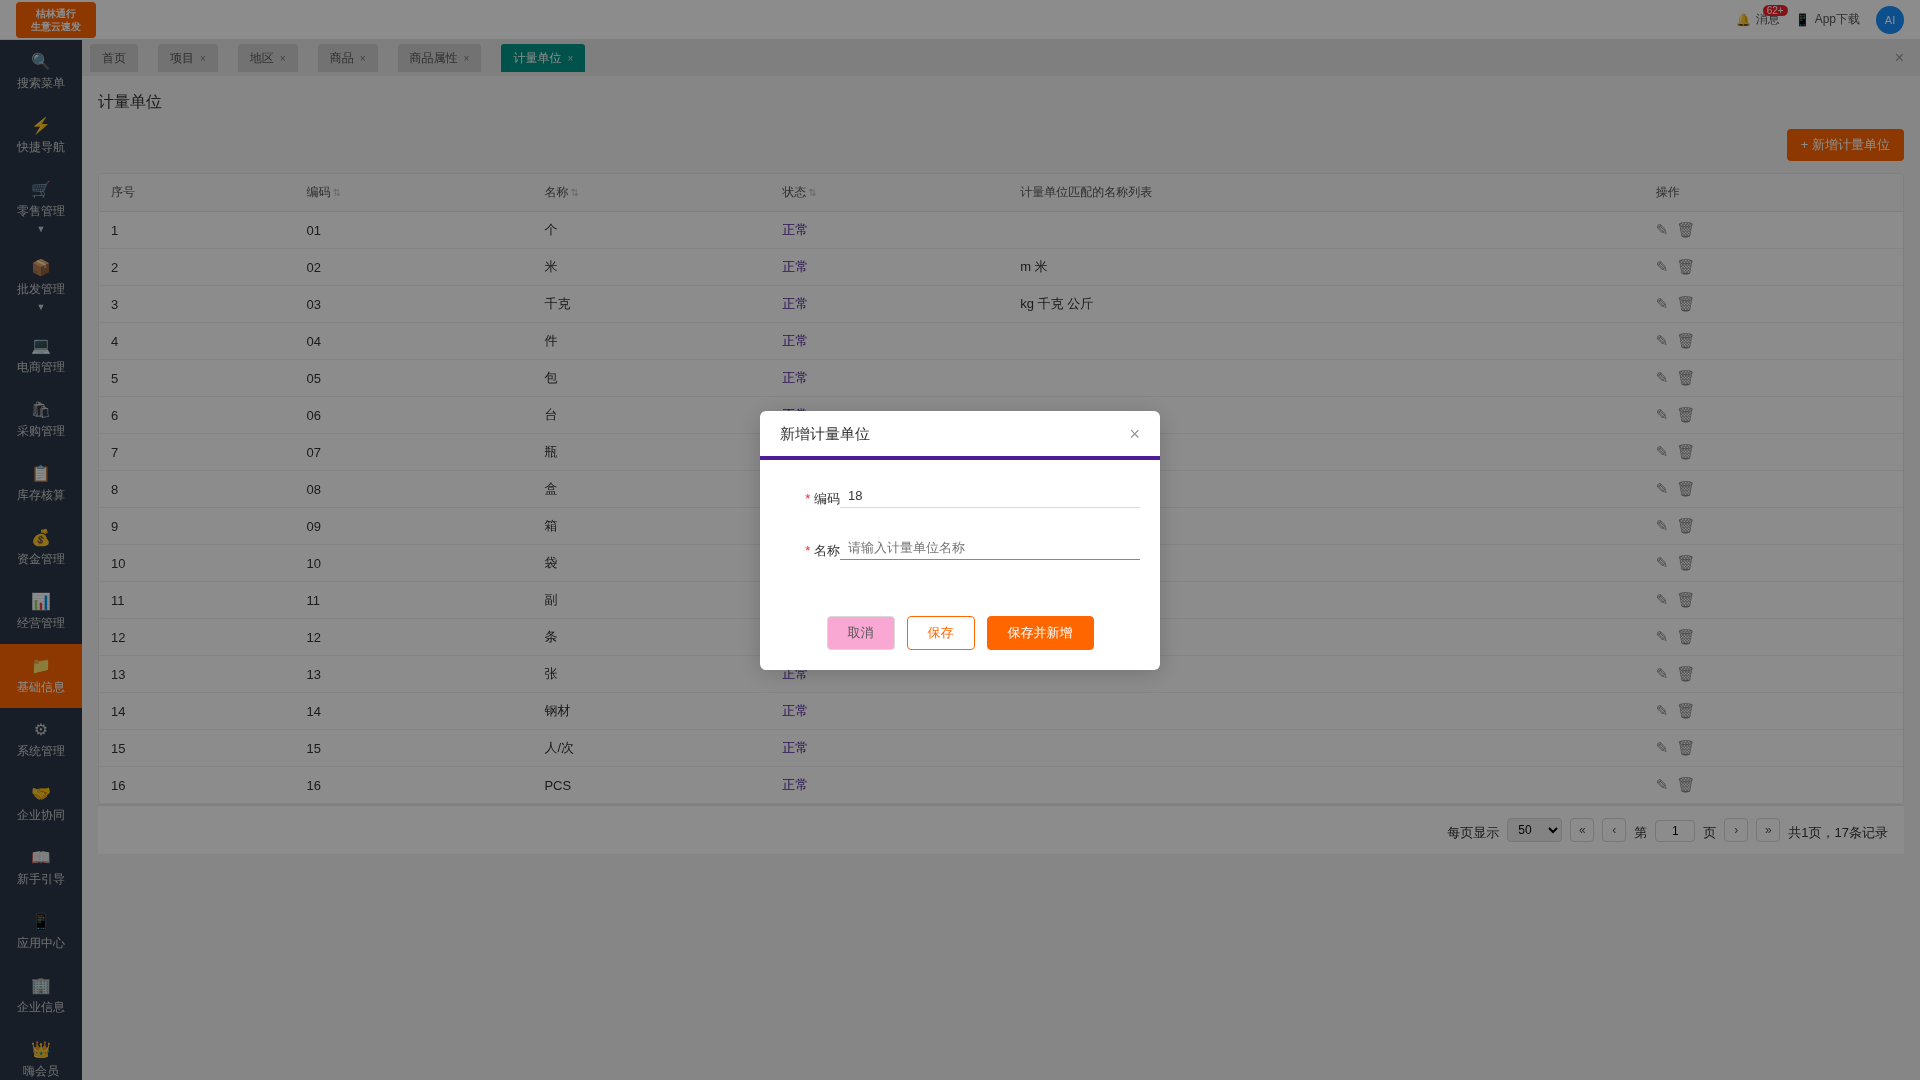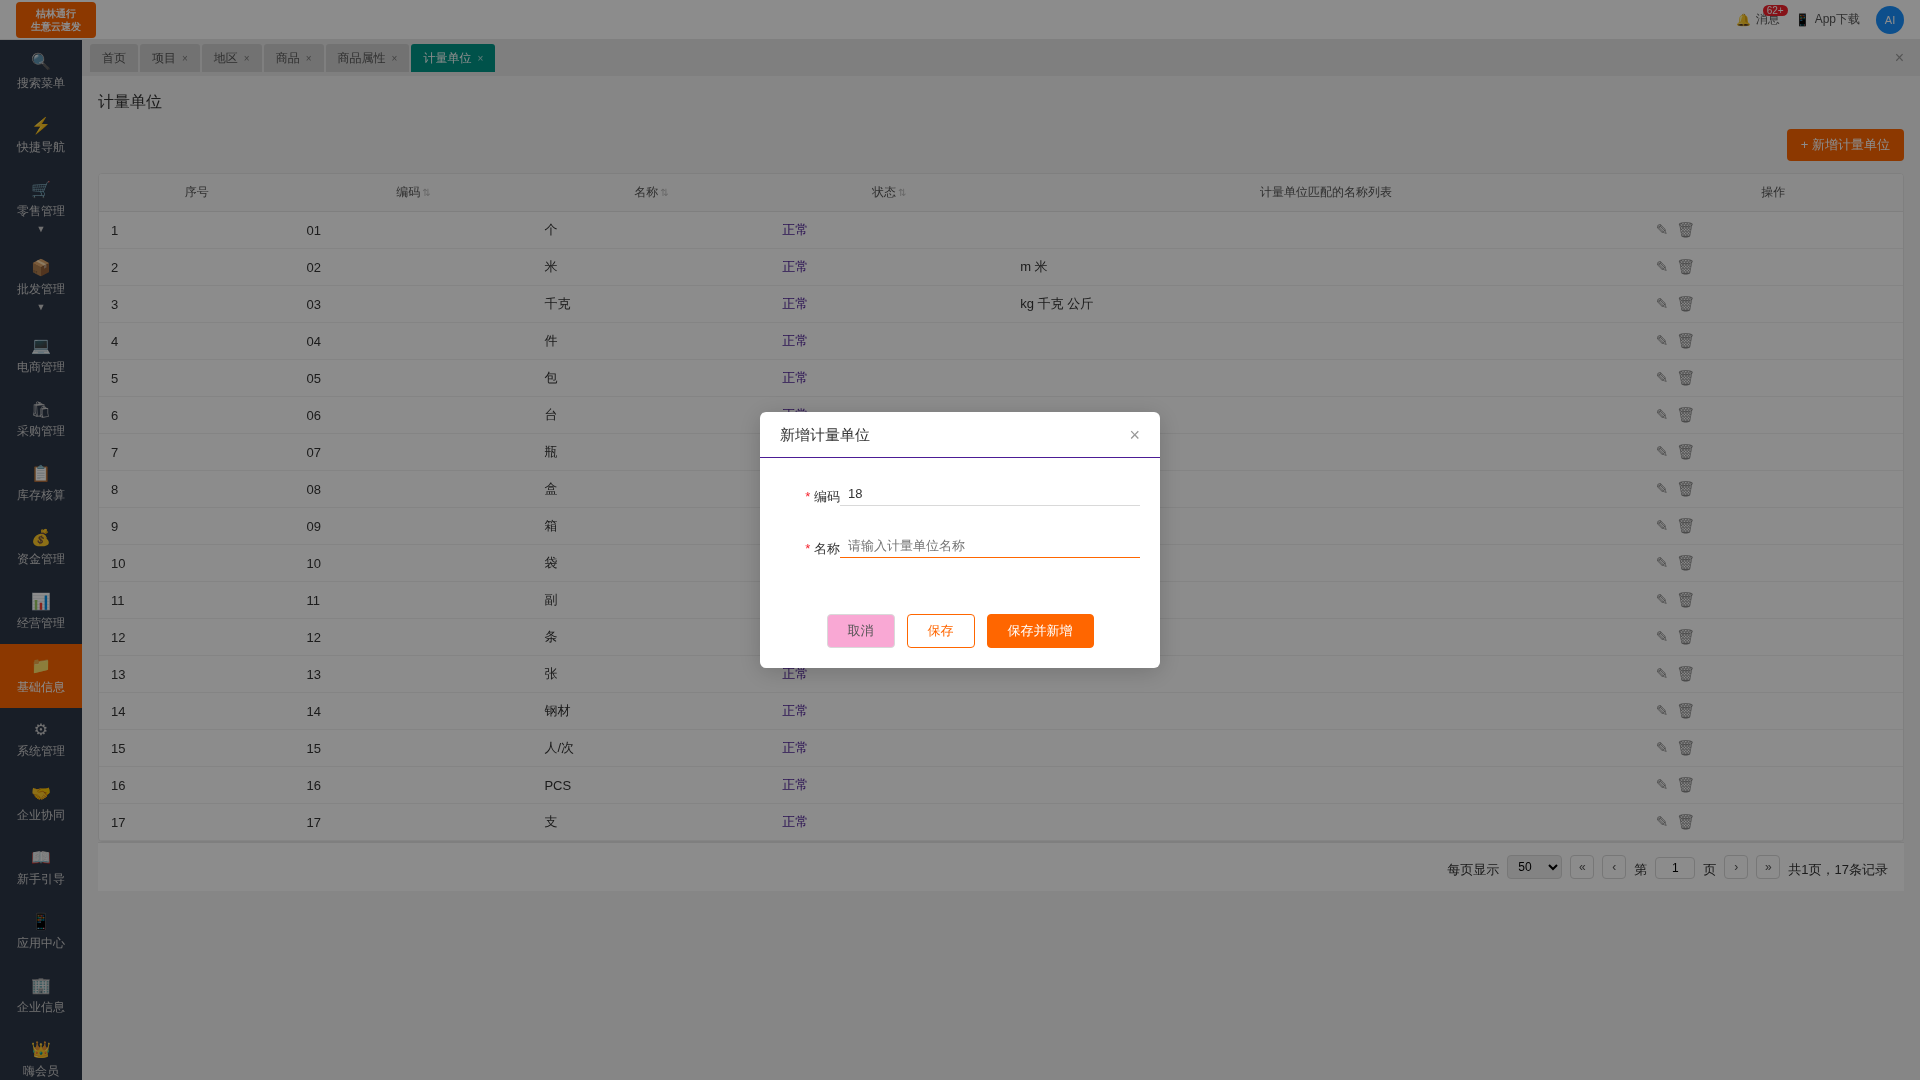--- a/index.html
+++ b/index.html
@@ -20,56 +20,56 @@
     
     .sidebar { width: 82px; background: #2d3748; display: flex; flex-direction: column; flex-shrink: 0; }
     .sidebar-item { padding: 12px 8px; text-align: center; color: #ccc; cursor: pointer; font-size: 12px; display: flex; flex-direction: column; align-items: center; gap: 4px; }
     .sidebar-item.active { background: #f60; color: #fff; }
     .sidebar-item .icon { font-size: 16px; }
 
     
     .content-area { flex: 1; display: flex; flex-direction: column; overflow: hidden; }
 
     
-    .tabs-bar { height: 36px; background: #e8e8e8; display: flex; align-items: center; padding: 0 8px; gap: 2px; flex-shrink: 0; justify-content: center; }
+    .tabs-bar { height: 36px; background: #e8e8e8; display: flex; align-items: center; padding: 0 8px; gap: 20px; flex-shrink: 0; justify-content: center; }
     .tab { height: 28px; padding: 0 12px; display: flex; align-items: center; gap: 6px; border-radius: 3px 3px 0 0; cursor: pointer; font-size: 12px; background: #d0d0d0; color: #555; }
     .tab.active { background: #009688; color: #fff; }
     .tab .close-icon { font-size: 10px; cursor: pointer; opacity: 0.7; }
 
     
     .page-content { flex: 1; padding: 16px; overflow-y: auto; background: #f5f5f5; position: relative; }
 
     
     .page-title { font-size: 16px; font-weight: 500; margin-bottom: 16px; color: #333; }
 
     
     .toolbar { display: flex; justify-content: flex-end; margin-bottom: 12px; }
     .btn-add { background: #f60; color: #fff; border: none; padding: 7px 14px; border-radius: 4px; cursor: pointer; font-size: 13px; }
 
     
     .table-wrapper { background: #fff; border-radius: 4px; overflow: hidden; border: 1px solid #e8e8e8; }
     table { width: 100%; border-collapse: collapse; }
     thead tr { background: #fafafa; }
-    th { padding: 10px 12px; text-align: center; font-weight: 500; color: #555; font-size: 12px; border-bottom: 1px solid #e8e8e8; white-space: nowrap; }
+    th { padding: 10px 12px; text-align: left; font-weight: 500; color: #555; font-size: 12px; border-bottom: 1px solid #e8e8e8; white-space: nowrap; }
     td { padding: 9px 12px; font-size: 13px; border-bottom: 1px solid #f0f0f0; color: #333; }
     .status-normal { color: #4c1d95; }
     .action-btns { display: flex; gap: 8px; }
     .action-btn { cursor: pointer; color: #888; font-size: 15px; }
     .sort-icon { display: inline-block; color: #bbb; font-size: 10px; margin-left: 2px; }
 
     
     .pagination { display: flex; align-items: flex-end; justify-content: flex-end; padding: 12px 16px; background: #fff; border-top: 1px solid #e8e8e8; gap: 8px; font-size: 13px; }
     .page-size-select { border: 1px solid #d9d9d9; border-radius: 4px; padding: 3px 6px; font-size: 12px; }
     .page-nav-btn { width: 24px; height: 24px; border: 1px solid #d9d9d9; border-radius: 4px; display: flex; align-items: center; justify-content: center; cursor: pointer; background: #fff; font-size: 12px; color: #555; }
     .page-input { width: 40px; border: 1px solid #d9d9d9; border-radius: 4px; padding: 3px 6px; text-align: center; font-size: 12px; }
 
     
     .modal-overlay { position: fixed; top: 0; left: 0; width: 100%; height: 100%; background: rgba(0,0,0,0.45); z-index: 1000; display: flex; align-items: center; justify-content: center; }
     .modal { background: #fff; border-radius: 6px; width: 400px; box-shadow: 0 4px 24px rgba(0,0,0,0.18); }
-    .modal-header { display: flex; align-items: flex-start; justify-content: space-between; padding: 14px 20px 12px; border-bottom: 1px solid #4c1d95; }
+    .modal-header { display: flex; align-items: flex-start; justify-content: space-between; padding: 14px 20px 12px; border-bottom: 4px solid #4c1d95; }
     .modal-title { font-size: 15px; font-weight: 500; color: #333; }
     .modal-close { cursor: pointer; color: #999; font-size: 18px; line-height: 1; }
     .modal-body { padding: 24px 20px 16px; }
     .form-row { display: flex; align-items: flex-end; margin-bottom: 28px; }
     .form-label { width: 60px; text-align: right; font-size: 13px; color: #333; flex-shrink: 0; }
     .form-input { flex: 1; border: none; border-bottom: 1px solid #d9d9d9; padding: 4px 8px; font-size: 13px; outline: none; color: #333; }
     .form-input.active-border { border-bottom-color: #f60; }
     .modal-footer { display: flex; justify-content: center; gap: 12px; padding: 12px 20px 20px; }
     .btn-cancel { border: 1px solid #d9d9d9; background: #f9a8d4; color: #555; padding: 7px 20px; border-radius: 4px; cursor: pointer; font-size: 13px; text-align: right; }
     .btn-save { background: #fff; border: 1px solid #f60; color: #f60; padding: 7px 20px; border-radius: 4px; cursor: pointer; font-size: 13px; }
@@ -420,33 +420,20 @@
     <td>PCS</td>
     <td class="status-normal">正常</td>
     <td></td>
     <td>
       <div class="action-btns">
         <span class="action-btn" title="编辑">✎</span>
         <span class="action-btn" title="删除">🗑</span>
       </div>
     </td>
   </tr>
-              <tr>
-    <td>17</td>
-    <td>17</td>
-    <td>支</td>
-    <td class="status-normal">正常</td>
-    <td></td>
-    <td>
-      <div class="action-btns">
-        <span class="action-btn" title="编辑">✎</span>
-        <span class="action-btn" title="删除">🗑</span>
-      </div>
-    </td>
-  </tr>
             </tbody>
         </table>
       </div>
 
       <div class="pagination">
         <span>每页显示</span>
         <select class="page-size-select">
           <option>50</option>
           <option>10</option>
           <option>20</option>

